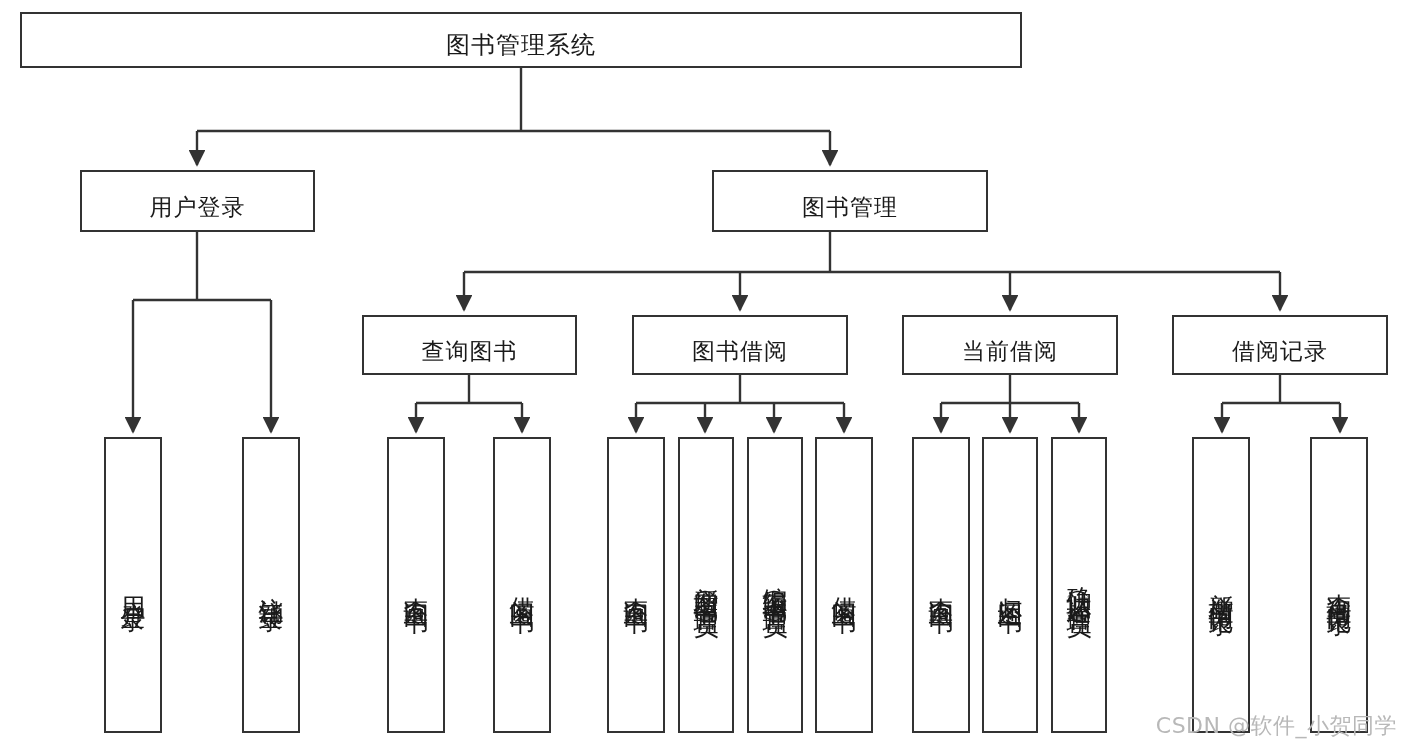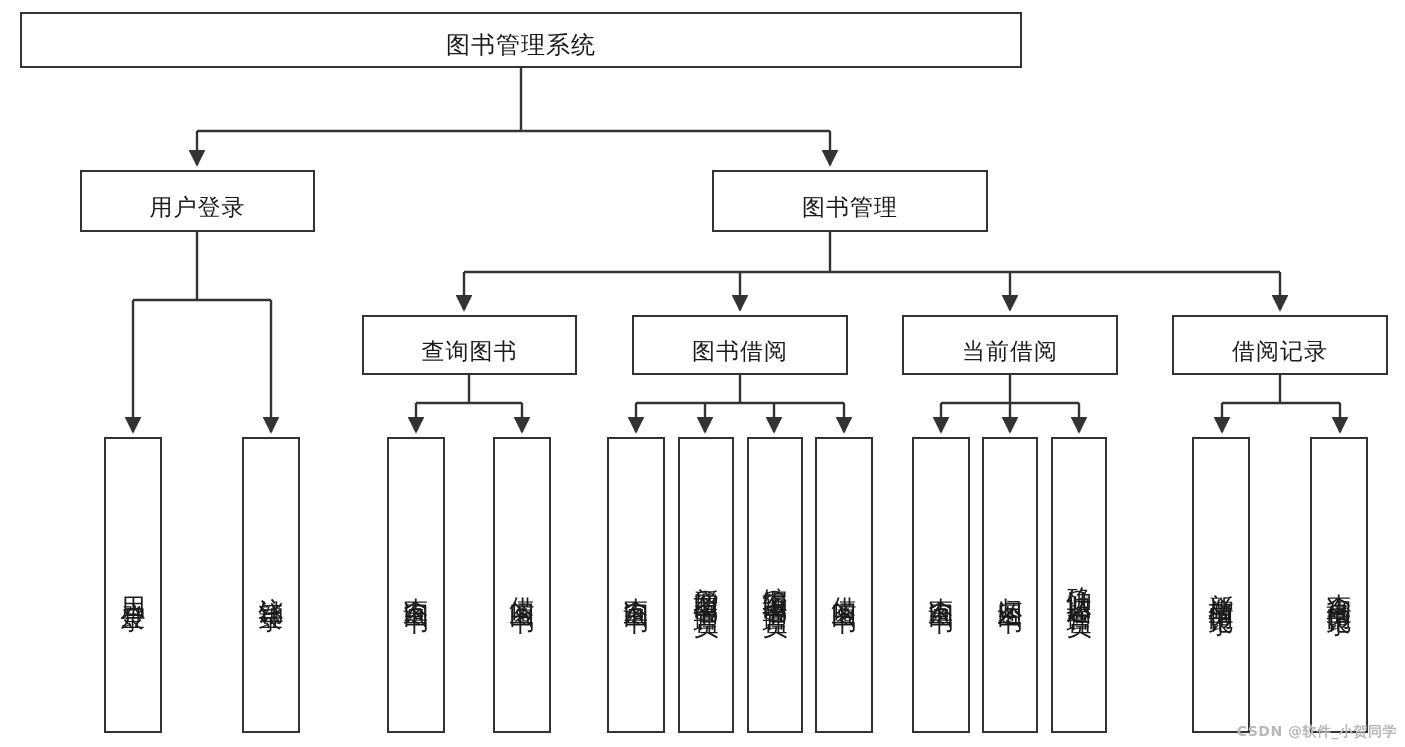--- a/index.html
+++ b/index.html
@@ -55,25 +55,24 @@
     white-space: nowrap;
     text-align: center;
   }
   .node.root .label {
     font-size: 24px;
   }
   .watermark {
     position: absolute;
     right: 8px;
     bottom: 6px;
-    font-size: 14px;
+    font-size: 22px;
     color: #b8b8b8;
     letter-spacing: 0.5px;
     white-space: nowrap;
-    font-weight: bold;
   }
 </style>
 </head>
 <body>
 
 <div id="canvas">
 
   <svg class="wires" viewBox="0 0 1405 747">
     <defs>
       <marker id="arrow" viewBox="0 0 10 10" refX="9" refY="5" markerWidth="7" markerHeight="7" orient="auto-start-reverse">

